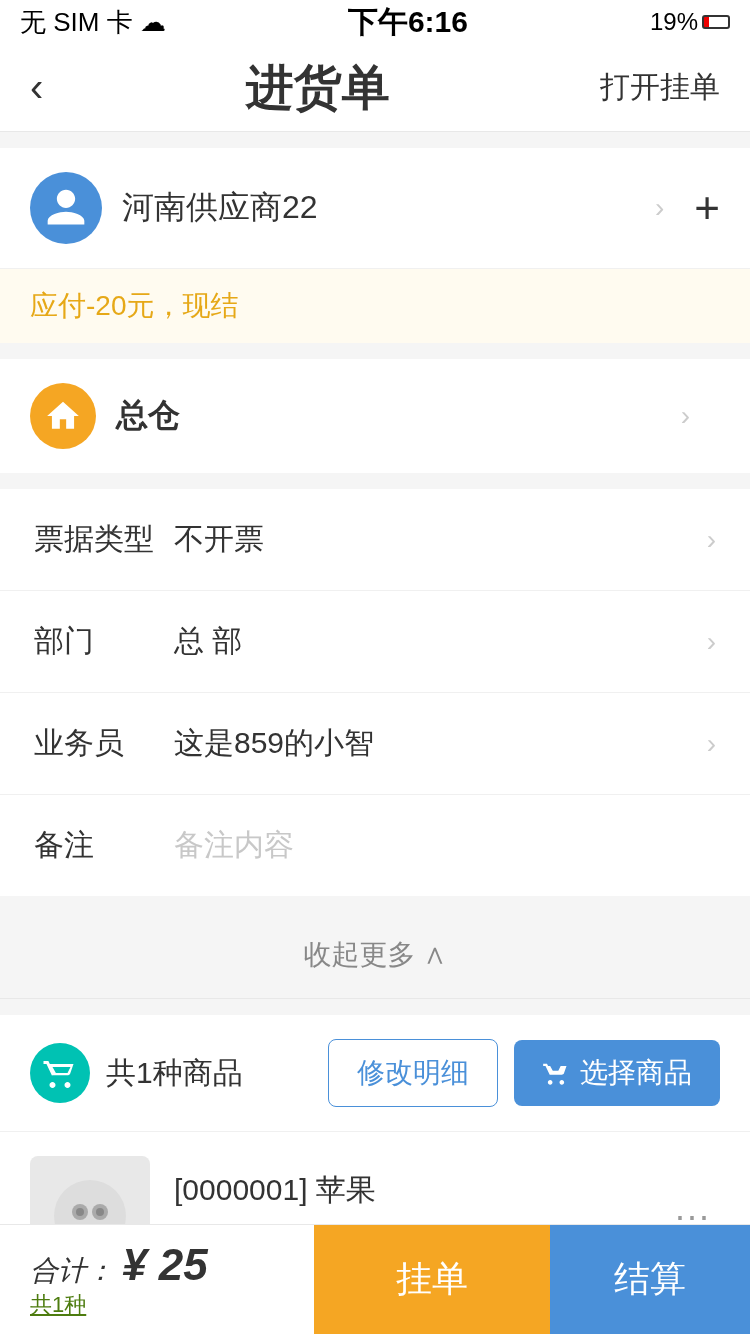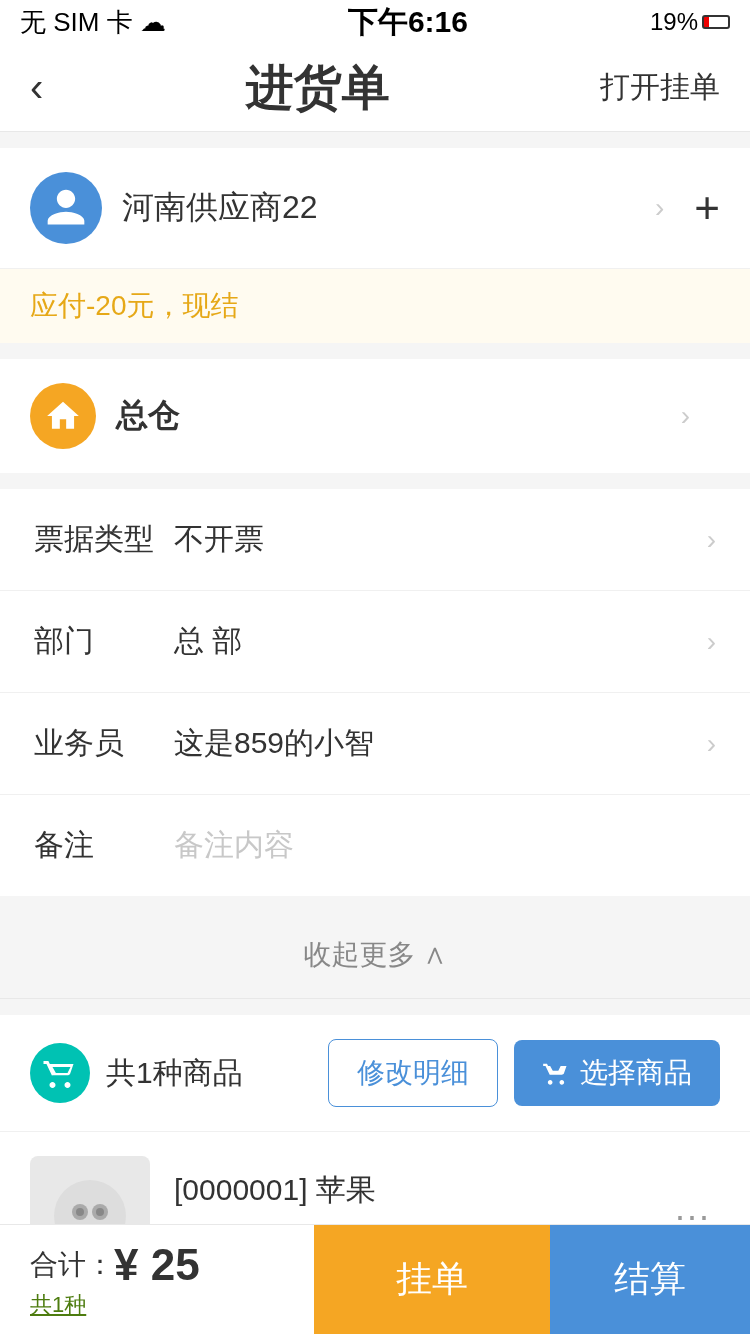--- a/index.html
+++ b/index.html
@@ -391,21 +391,21 @@
       </div>
       <div class="more-btn">···</div>
     </div>
   </div>
 
   <div class="bottom-spacer"></div>
 </div>
 
 <div class="bottom-bar">
   <div class="bottom-total">
-    <div style="display:flex;align-items:center;">
+    <div style="display:flex;align-items:flex-end;gap:8px;font-style:italic;">
       <span class="total-label">合计：</span>
       <span class="total-amount">¥ 25</span>
     </div>
     <div class="total-count">共1种</div>
   </div>
   <button class="btn-hang">挂单</button>
   <button class="btn-checkout">结算</button>
 </div>
 
 </body></html>

